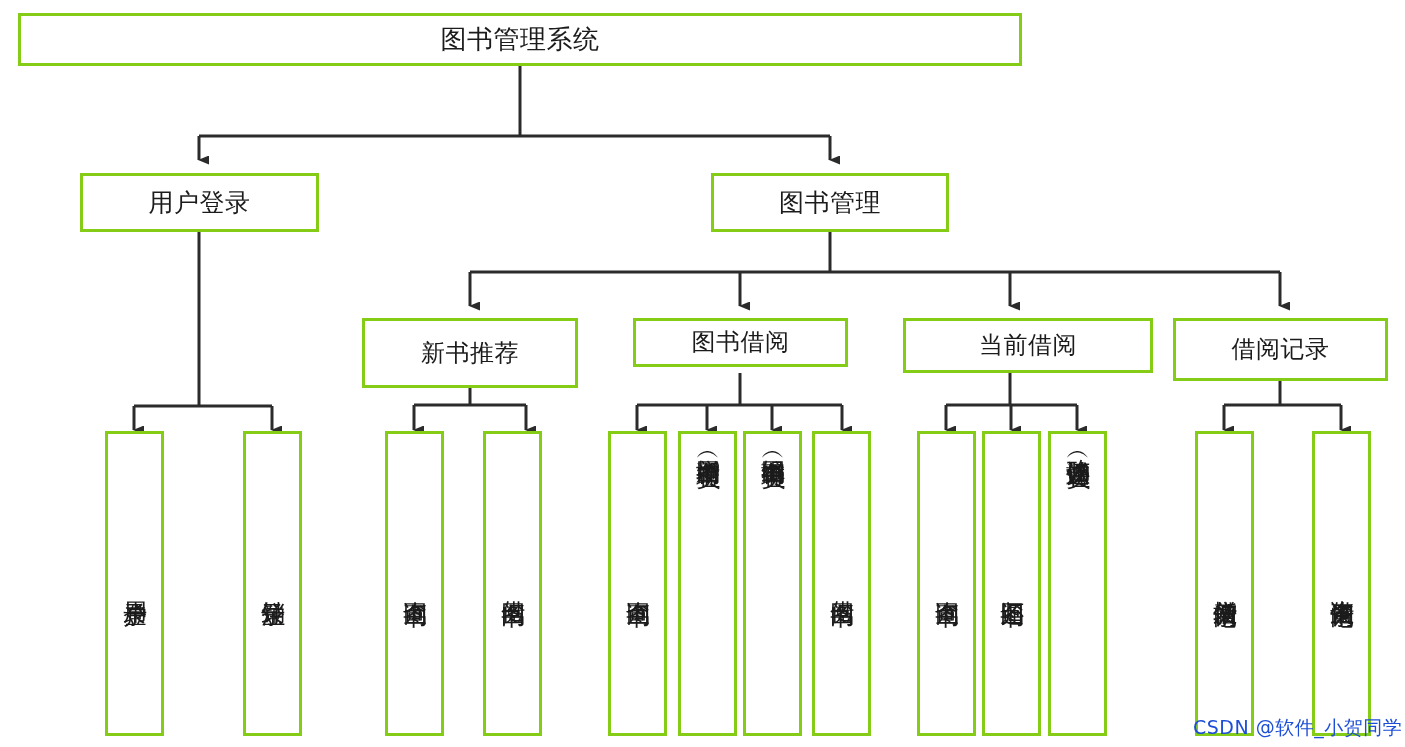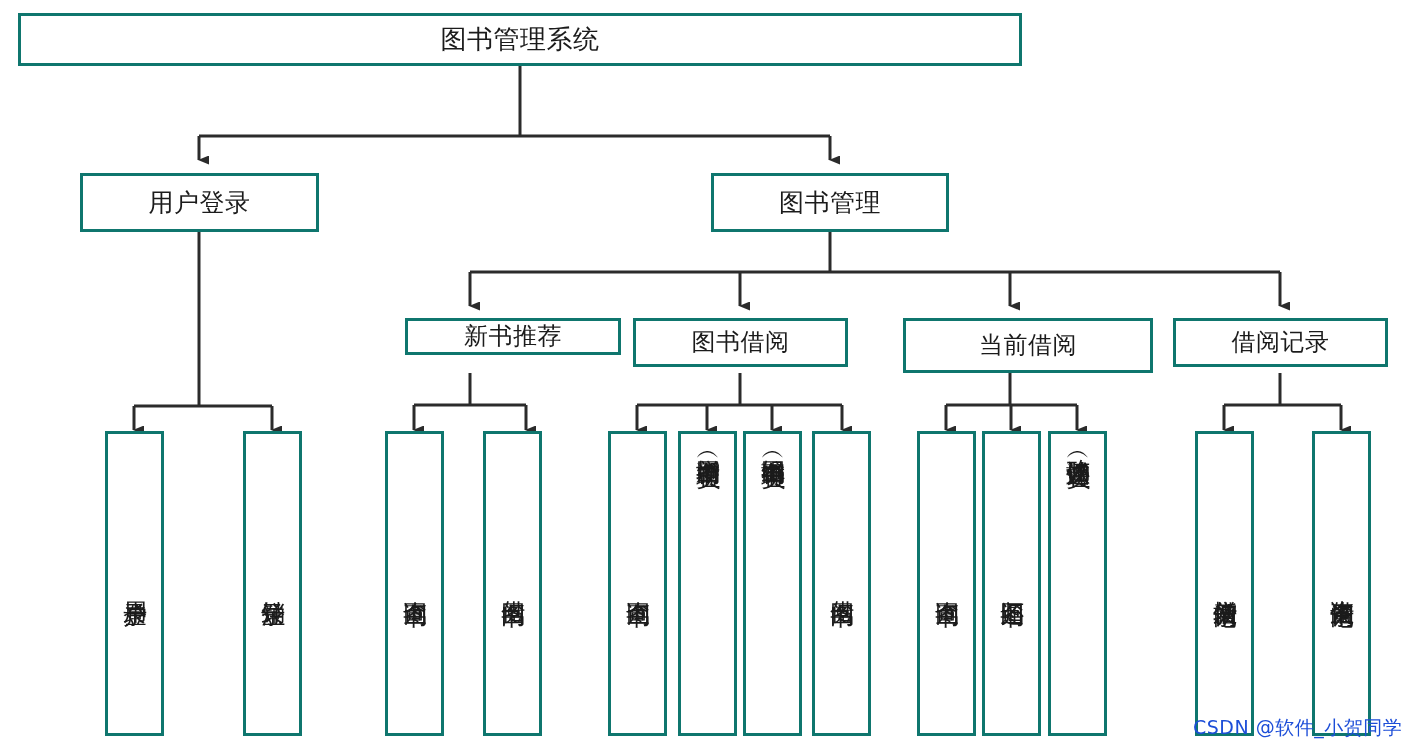--- a/index.html
+++ b/index.html
@@ -23,21 +23,21 @@
     left: 0;
     top: 0;
     width: 1405px;
     height: 747px;
     pointer-events: none;
   }
   .node {
     position: absolute;
     box-sizing: border-box;
     background: #ffffff;
-    border: 3px solid #0f766e;
+    border: 3px solid #84cc16;
     display: flex;
     align-items: center;
     justify-content: center;
     color: #1b1b1b;
     z-index: 2;
   }
   .node .label {
     display: block;
     text-align: center;
     line-height: 1.12;
@@ -134,33 +134,33 @@
   </div>
 
   <div class="node level2" style="left:80px; top:173px; width:239px; height:59px;">
     <span class="label">用户登录</span>
   </div>
 
   <div class="node level2" style="left:711px; top:173px; width:238px; height:59px;">
     <span class="label">图书管理</span>
   </div>
 
-  <div class="node level3" style="left:362px; top:318px; width:216px; height:37px;margin-left:43px;">
+  <div class="node level3" style="left:362px; top:318px; width:216px; height:70px;">
     <span class="label">新书推荐</span>
   </div>
 
   <div class="node level3" style="left:633px; top:318px; width:215px; height:49px;">
     <span class="label">图书借阅</span>
   </div>
 
   <div class="node level3" style="left:903px; top:318px; width:250px; height:55px;">
     <span class="label">当前借阅</span>
   </div>
 
-  <div class="node level3" style="left:1173px; top:318px; width:215px; height:49px;">
+  <div class="node level3" style="left:1173px; top:318px; width:215px; height:63px;">
     <span class="label">借阅记录</span>
   </div>
 
   <div class="node leaf" style="left:105px; top:431px; width:59px; height:305px;">
     <span class="leaf-inner center">
       <span class="label">用户登录</span>
     </span>
   </div>
 
   <div class="node leaf" style="left:243px; top:431px; width:59px; height:305px;">

